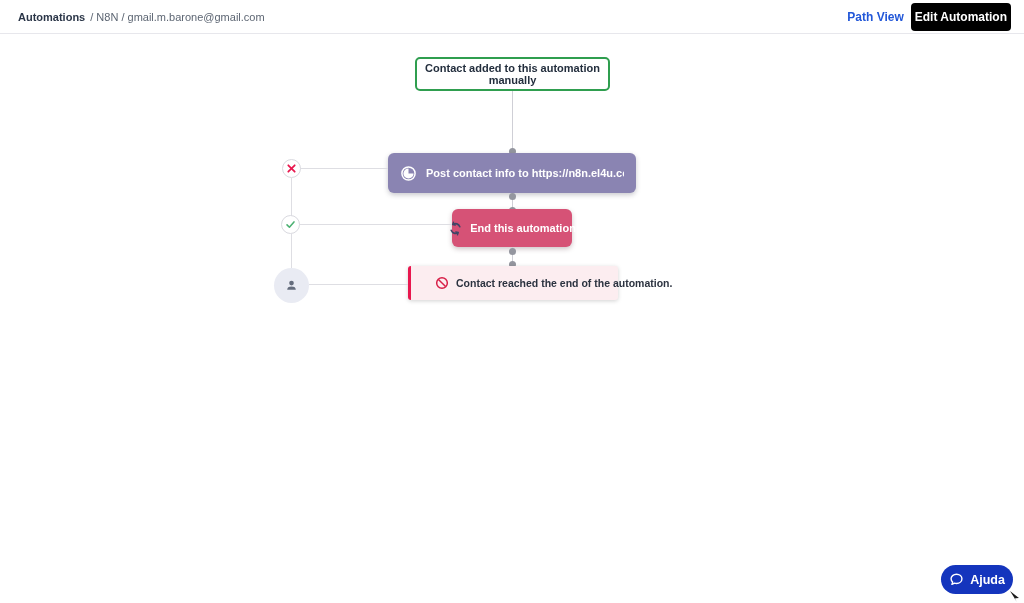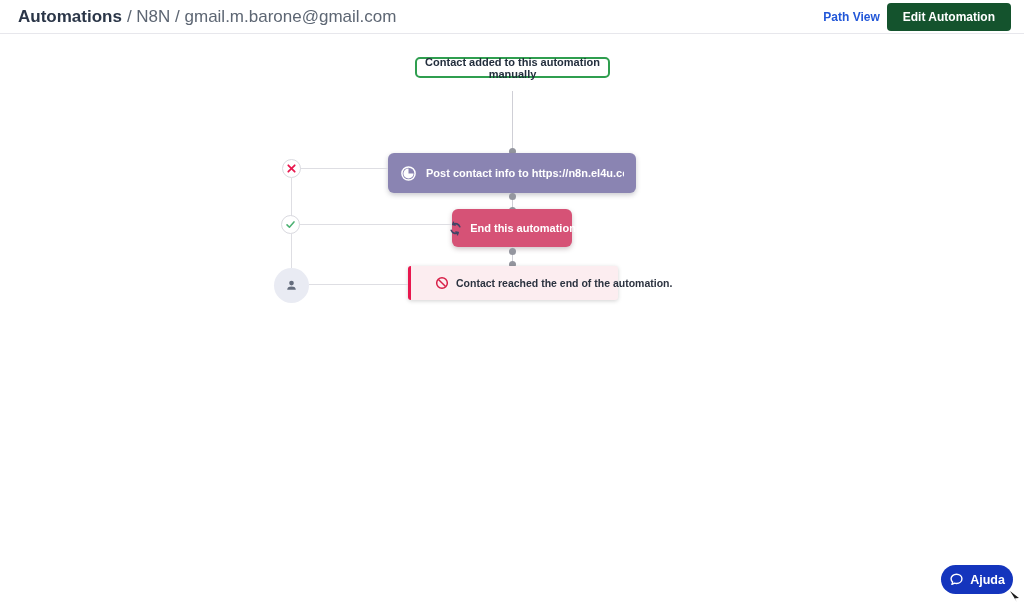--- a/index.html
+++ b/index.html
@@ -6,39 +6,39 @@
   html, body { width: 1024px; height: 603px; background: #fff; overflow: hidden; }
   body { font-family: "Liberation Sans", sans-serif; position: relative; }
 
   
   .topbar {
     position: absolute; top: 0; left: 0; width: 1024px; height: 34px;
     background: #fff; border-bottom: 1px solid #e7e7ec;
     display: flex; align-items: center; justify-content: space-between;
     padding: 0 13px 0 18px;
   }
-  .breadcrumb { font-size: 17px; color: #5d6673; display: flex; align-items: baseline; gap: 5px; }
+  .breadcrumb { font-size: 11px; color: #5d6673; display: flex; align-items: baseline; gap: 5px; }
   .breadcrumb .root { font-weight: bold; color: #2b3648; }
   .topbar-right { display: flex; align-items: center; gap: 7px; }
   .pathview-link { font-size: 12px; font-weight: bold; color: #2257d8; cursor: pointer; }
   .edit-btn {
-    background: #14532d; color: #fff; font-size: 12px; font-weight: bold;
-    border: none; border-radius: 4px; padding: 7px 16px; cursor: pointer;
+    background: #000000; color: #fff; font-size: 12px; font-weight: bold;
+    border: none; border-radius: 4px; padding: 7px 4px; cursor: pointer;
     font-family: "Liberation Sans", sans-serif;
   }
 
   
   .canvas { position: absolute; top: 35px; left: 0; width: 1024px; height: 568px; background: #fff; }
 
   .vline { position: absolute; width: 1px; background: #cfcfd6; }
   .hline { position: absolute; height: 1px; background: #dedee3; }
   .dot { position: absolute; width: 7px; height: 7px; border-radius: 50%; background: #94969f; }
 
   .node-trigger {
-    position: absolute; left: 415px; top: 22px; width: 195px; height: 21px;
+    position: absolute; left: 415px; top: 22px; width: 195px; height: 34px;
     background: #fff; border: 2px solid #2f9e4f; border-radius: 5px;
     display: flex; align-items: center; justify-content: center;
     font-size: 11px; font-weight: bold; color: #232e3d; text-align: center;
   }
   .node-webhook {
     position: absolute; left: 388px; top: 118px; width: 248px; height: 40px;
     background: #8a84b2; border-radius: 6px;
     display: flex; align-items: center; gap: 9px; padding: 0 12px;
     box-shadow: 0 2px 5px rgba(40,40,60,.25); cursor: pointer;
   }

